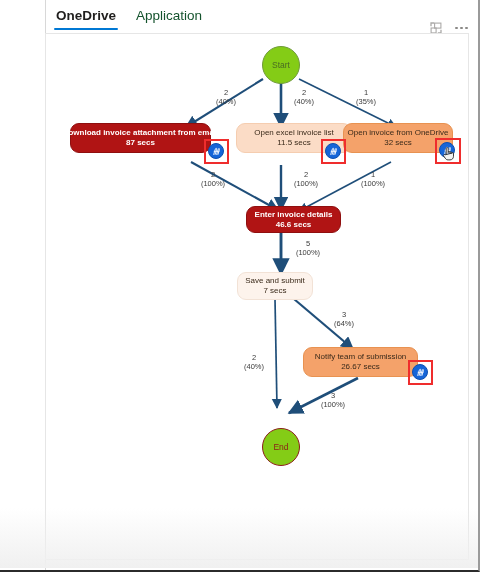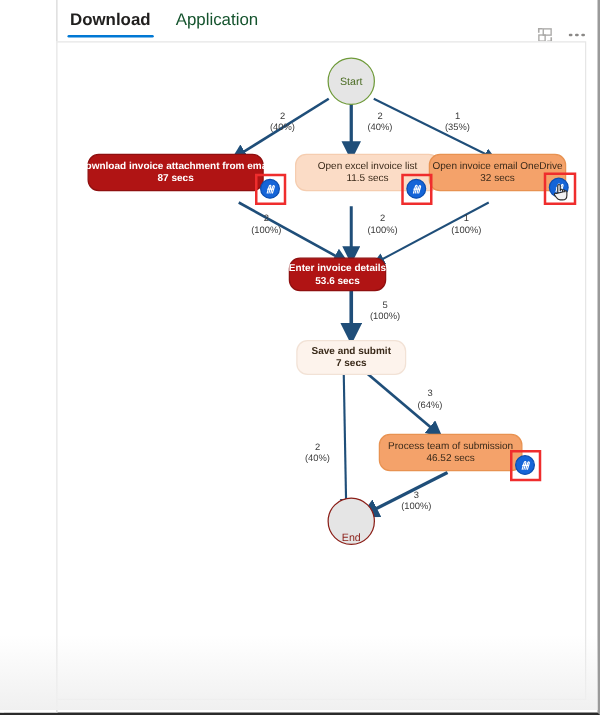--- a/index.html
+++ b/index.html
@@ -87,21 +87,21 @@
     position: absolute;
     display: flex; flex-direction: column;
     align-items: center; justify-content: center;
     text-align: center;
     line-height: 1.22;
     cursor: pointer;
   }
   .node .ln { display: block; white-space: nowrap; }
   .terminal {
     border-radius: 50%;
-    background: #e5e5e5;
+    background: #84cc16;
     font-size: 8.5px;
   }
   .terminal.start { border: 1.4px solid #6f9a3a; color: #4a6b22; }
   .terminal.end   { border: 1.4px solid #8b1f18; color: #8b1f18; }
   .activity {
     border-radius: 9px;
     font-size: 8px;
     padding: 3px 7px;
   }
   .act-dark  { background: #b01414; color: #ffffff; border: 1px solid #8f0f0f; font-weight: bold; }
@@ -144,21 +144,21 @@
 </head>
 <body>
 
 <div id="app">
 
   <div class="left-edge"></div>
   <div class="left-rail"></div>
 
   <div class="tabbar">
     <div class="tab active">
-      <span>Download</span>
+      <span>OneDrive</span>
     </div>
     <div class="tab">
       <span>Application</span>
     </div>
   </div>
 
   <div class="toolbar-icons">
     <span class="tb-icon">
       <svg width="12" height="12" viewBox="0 0 12 12">
         <path d="M1 4.2V1h3.2" fill="none" stroke="#8a8886" stroke-width="1.3"></path>
@@ -214,40 +214,40 @@
       <span class="ln">Download invoice attachment from email</span>
       <span class="ln">87 secs</span>
     </div>
 
     <div class="node activity act-light" style="left:190px; top:89px; width:116px; height:30px;">
       <span class="ln">Open excel invoice list</span>
       <span class="ln">11.5 secs</span>
     </div>
 
     <div class="node activity act-mid" style="left:297px; top:89px; width:110px; height:30px;">
-      <span class="ln">Open invoice email OneDrive</span>
+      <span class="ln">Open invoice from OneDrive</span>
       <span class="ln">32 secs</span>
     </div>
 
-    <div class="node activity act-dark" style="left:185px; top:172px; width:78px; height:27px;">
+    <div class="node activity act-dark" style="left:200px; top:172px; width:95px; height:27px;">
       <span class="ln">Enter invoice details</span>
-      <span class="ln">53.6 secs</span>
-    </div>
-
-    <div class="node activity act-pale" style="left:191px; top:238px; width:88px; height:28px;font-weight:bold;">
+      <span class="ln">46.6 secs</span>
+    </div>
+
+    <div class="node activity act-pale" style="left:191px; top:238px; width:76px; height:28px;">
       <span class="ln">Save and submit</span>
       <span class="ln">7 secs</span>
     </div>
 
     <div class="node activity act-mid" style="left:257px; top:313px; width:115px; height:30px;">
-      <span class="ln">Process team of submission</span>
-      <span class="ln">46.52 secs</span>
-    </div>
-
-    <div class="node terminal end" style="left:216px; top:364px; width:38px; height:38px;justify-content:flex-end;">
+      <span class="ln">Notify team of submission</span>
+      <span class="ln">26.67 secs</span>
+    </div>
+
+    <div class="node terminal end" style="left:216px; top:394px; width:38px; height:38px;">
       <span class="ln">End</span>
     </div>
 
     <div class="edge-label" style="left:160px; top:54px; width:40px;">
       <div>2</div>
       <div>(40%)</div>
     </div>
     <div class="edge-label" style="left:238px; top:54px; width:40px;">
       <div>2</div>
       <div>(40%)</div>

